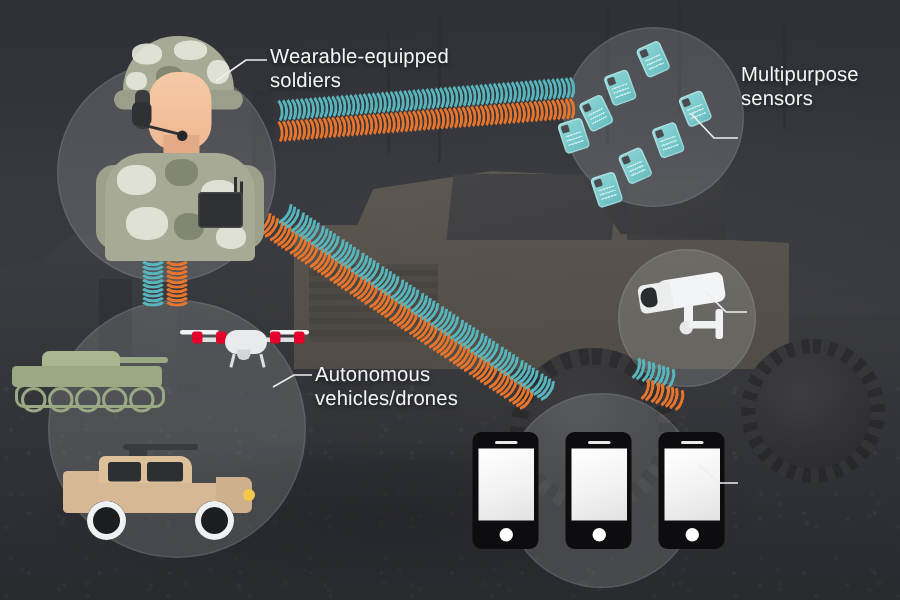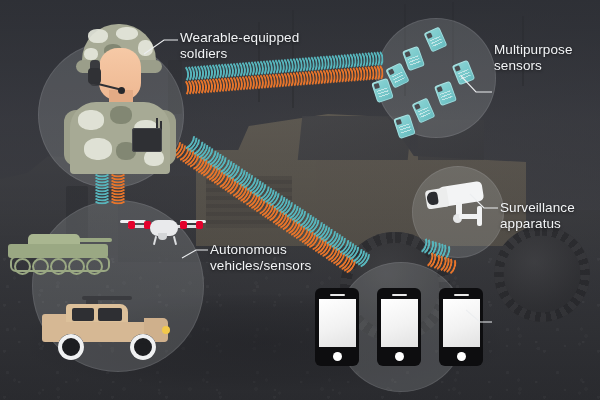--- a/index.html
+++ b/index.html
@@ -753,18 +753,16 @@
     <path d="M461,76 L476,92 L492,92"></path>
     <path d="M470,194 L484,208 L498,208"></path>
     <path d="M466,310 L480,322 L492,322"></path>
     <path d="M182,258 L196,250 L208,250"></path>
   </svg>
 
   <div class="label" style="left:180px;top:30px;">Wearable-equipped
 soldiers</div>
   <div class="label" style="left:494px;top:42px;">Multipurpose
 sensors</div>
-  <div class="label" style="left:500px;top:200px;">Surveillance
-apparatus</div>
   <div class="label" style="left:210px;top:242px;">Autonomous
-vehicles/sensors</div>
+vehicles/drones</div>
 
 </div>
 
 </body></html>

